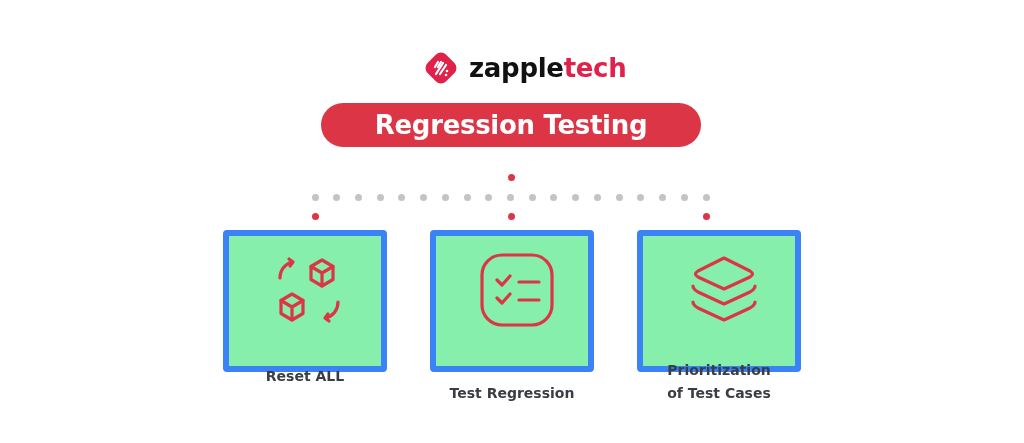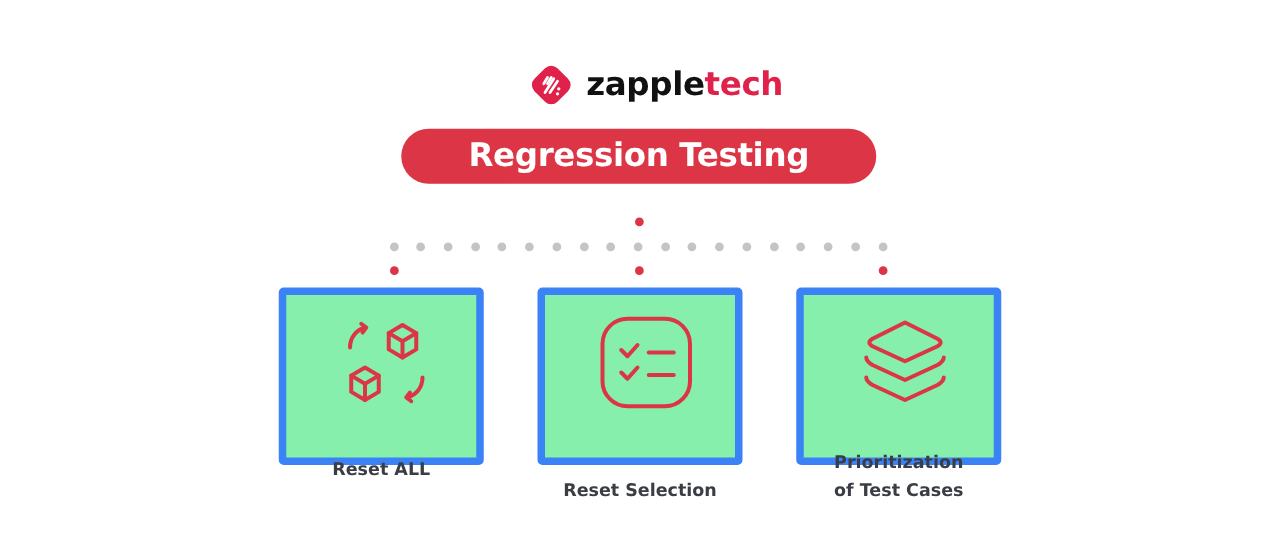--- a/index.html
+++ b/index.html
@@ -84,21 +84,21 @@
 </div>
 
 <div class="card" style="left:430px;">
   <svg class="icon" viewBox="0 0 80 80" fill="none" stroke="#dc3545" stroke-width="3.2" stroke-linecap="round" stroke-linejoin="round">
     <rect x="5" y="5" width="70" height="70" rx="20"></rect>
     <path d="M20 30 L25 35 L33 26"></path>
     <path d="M42 32 L62 32"></path>
     <path d="M20 48 L25 53 L33 44"></path>
     <path d="M42 50 L62 50"></path>
   </svg>
-  <div class="label" style="top:146px;">Reset Selection</div>
+  <div class="label" style="top:146px;">Test Regression</div>
 </div>
 
 <div class="card" style="left:637px;">
   <svg class="icon" viewBox="0 0 80 80" fill="none" stroke="#dc3545" stroke-width="3.2" stroke-linecap="round" stroke-linejoin="round">
     <path d="M40 8 L66 21 Q71 24 66 27 L40 39 L14 27 Q9 24 14 21 Z"></path>
     <path d="M9 36 Q9 39 14 42 L40 54 L66 42 Q71 39 71 36"></path>
     <path d="M9 52 Q9 55 14 58 L40 70 L66 58 Q71 55 71 52"></path>
   </svg>
   <div class="label" style="top:146px;">of Test Cases</div>
   <div class="label" style="top:123px;">Prioritization</div>

